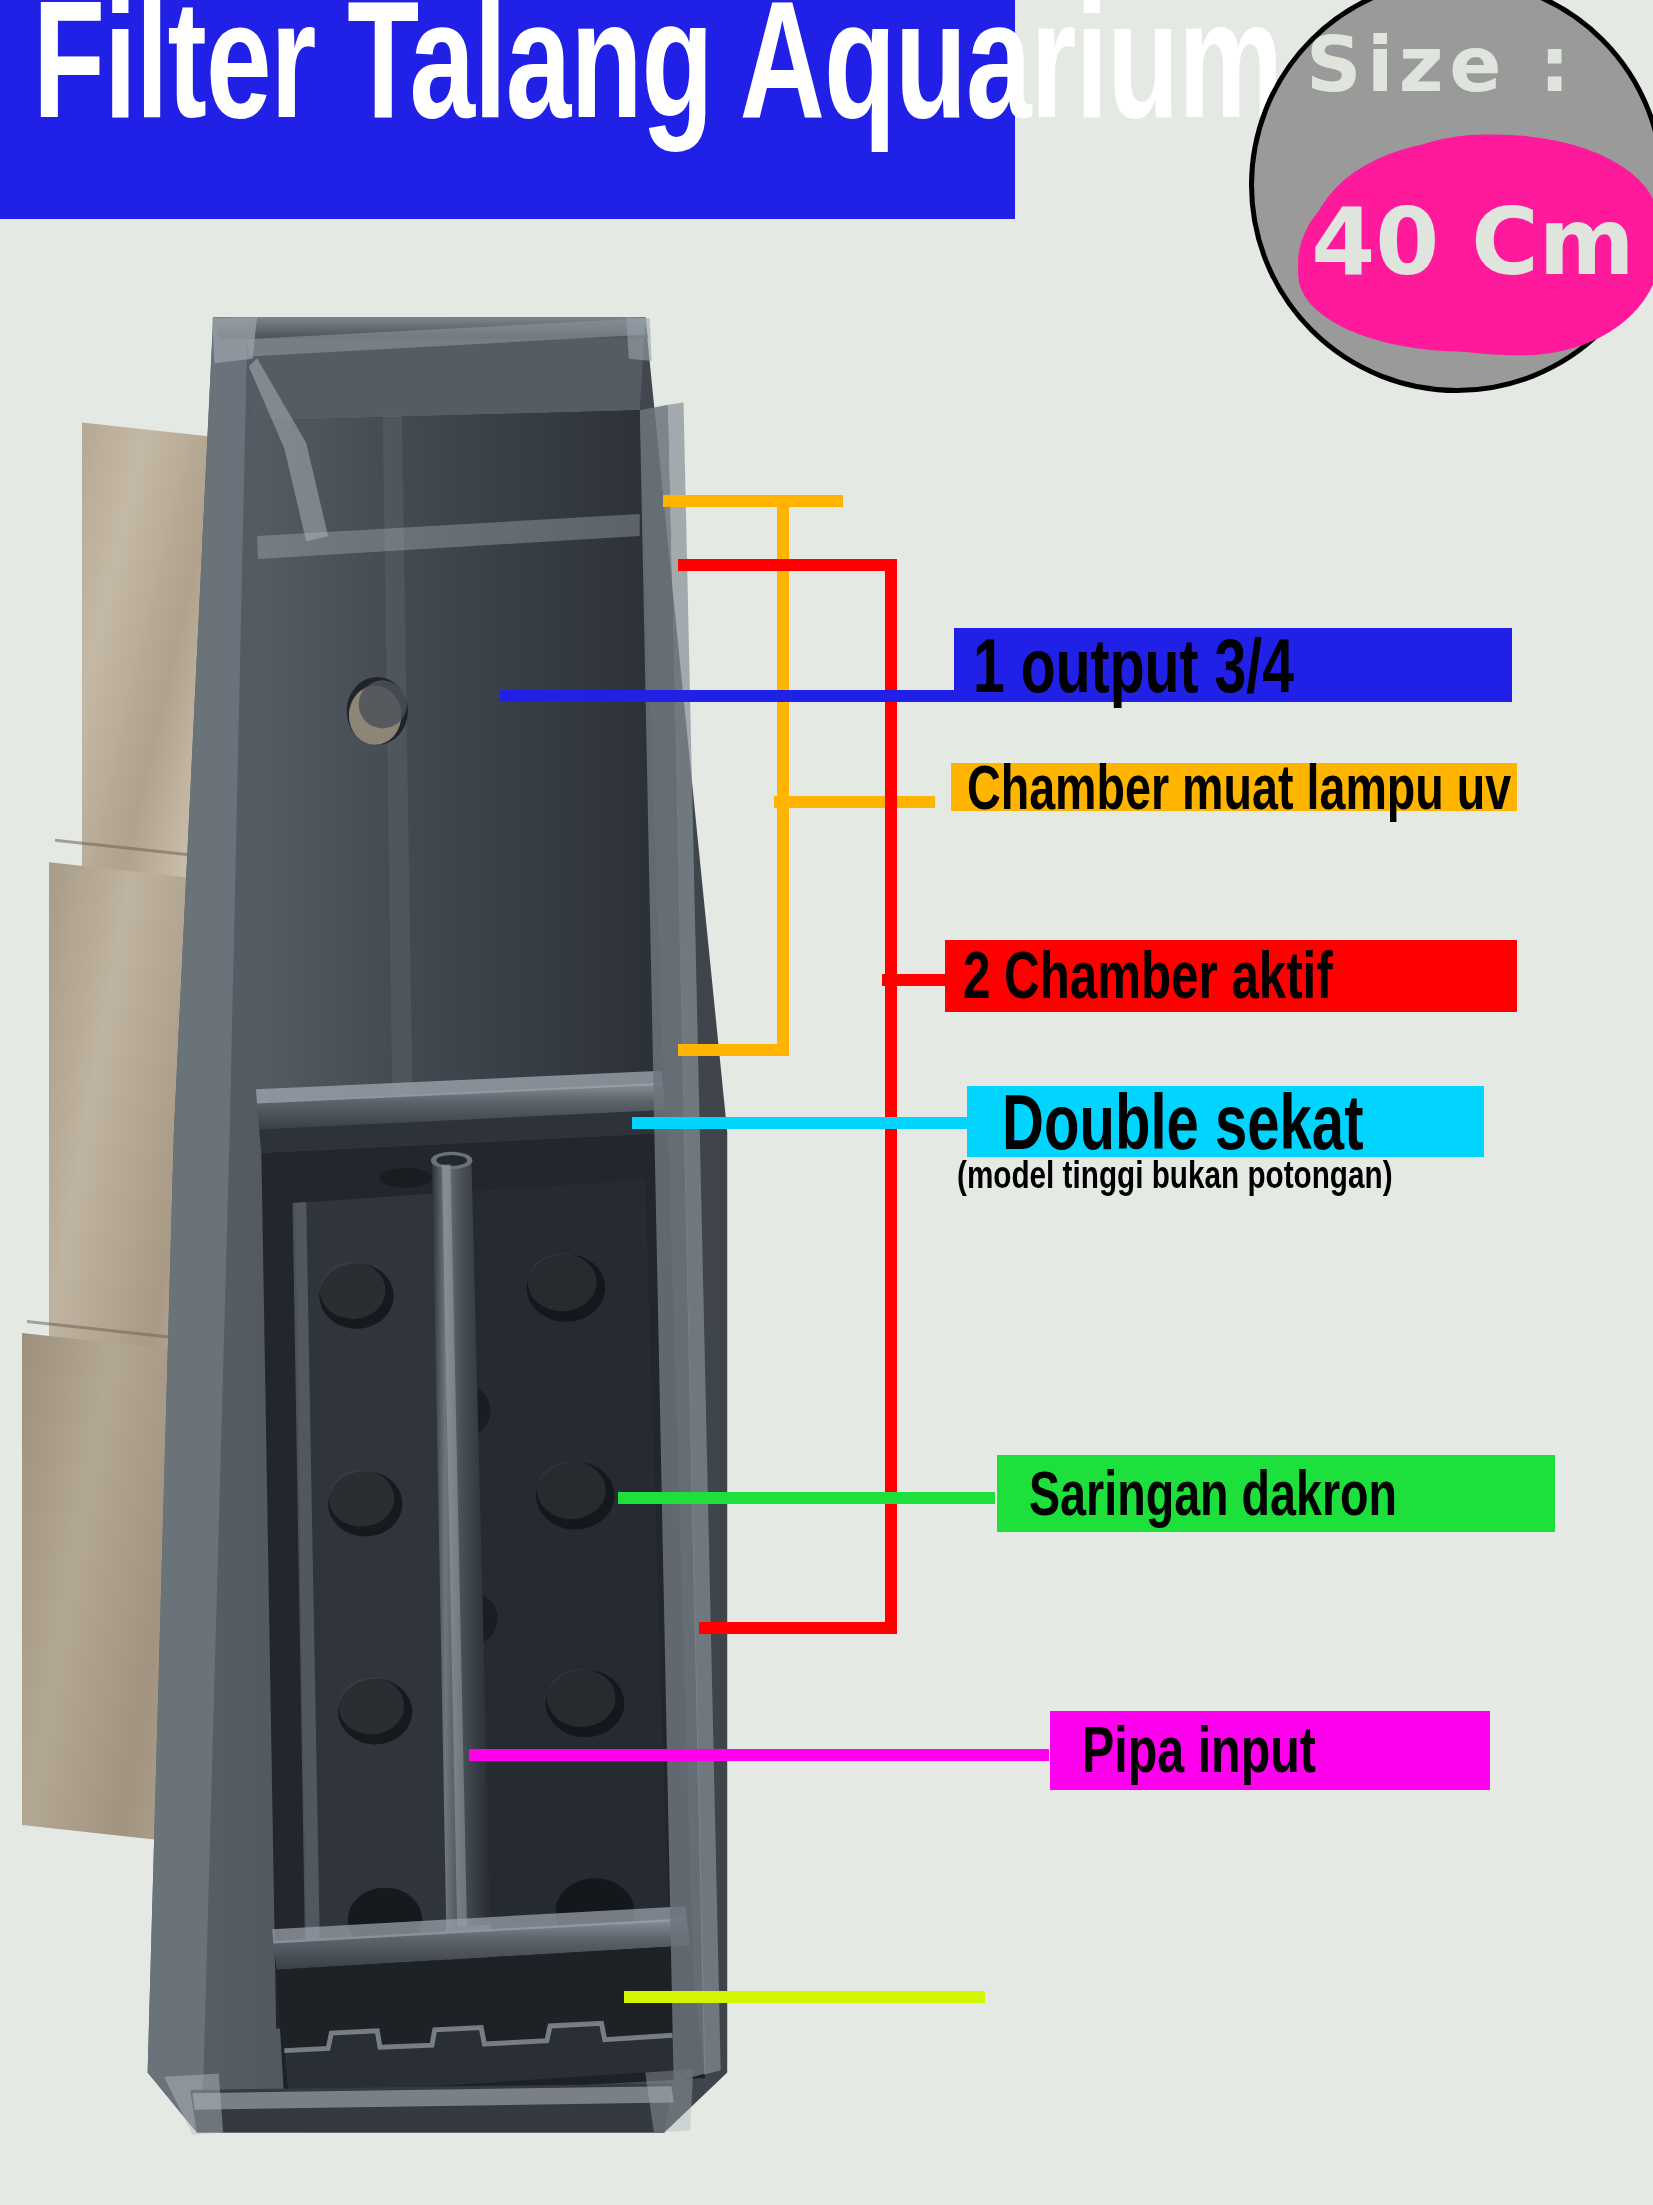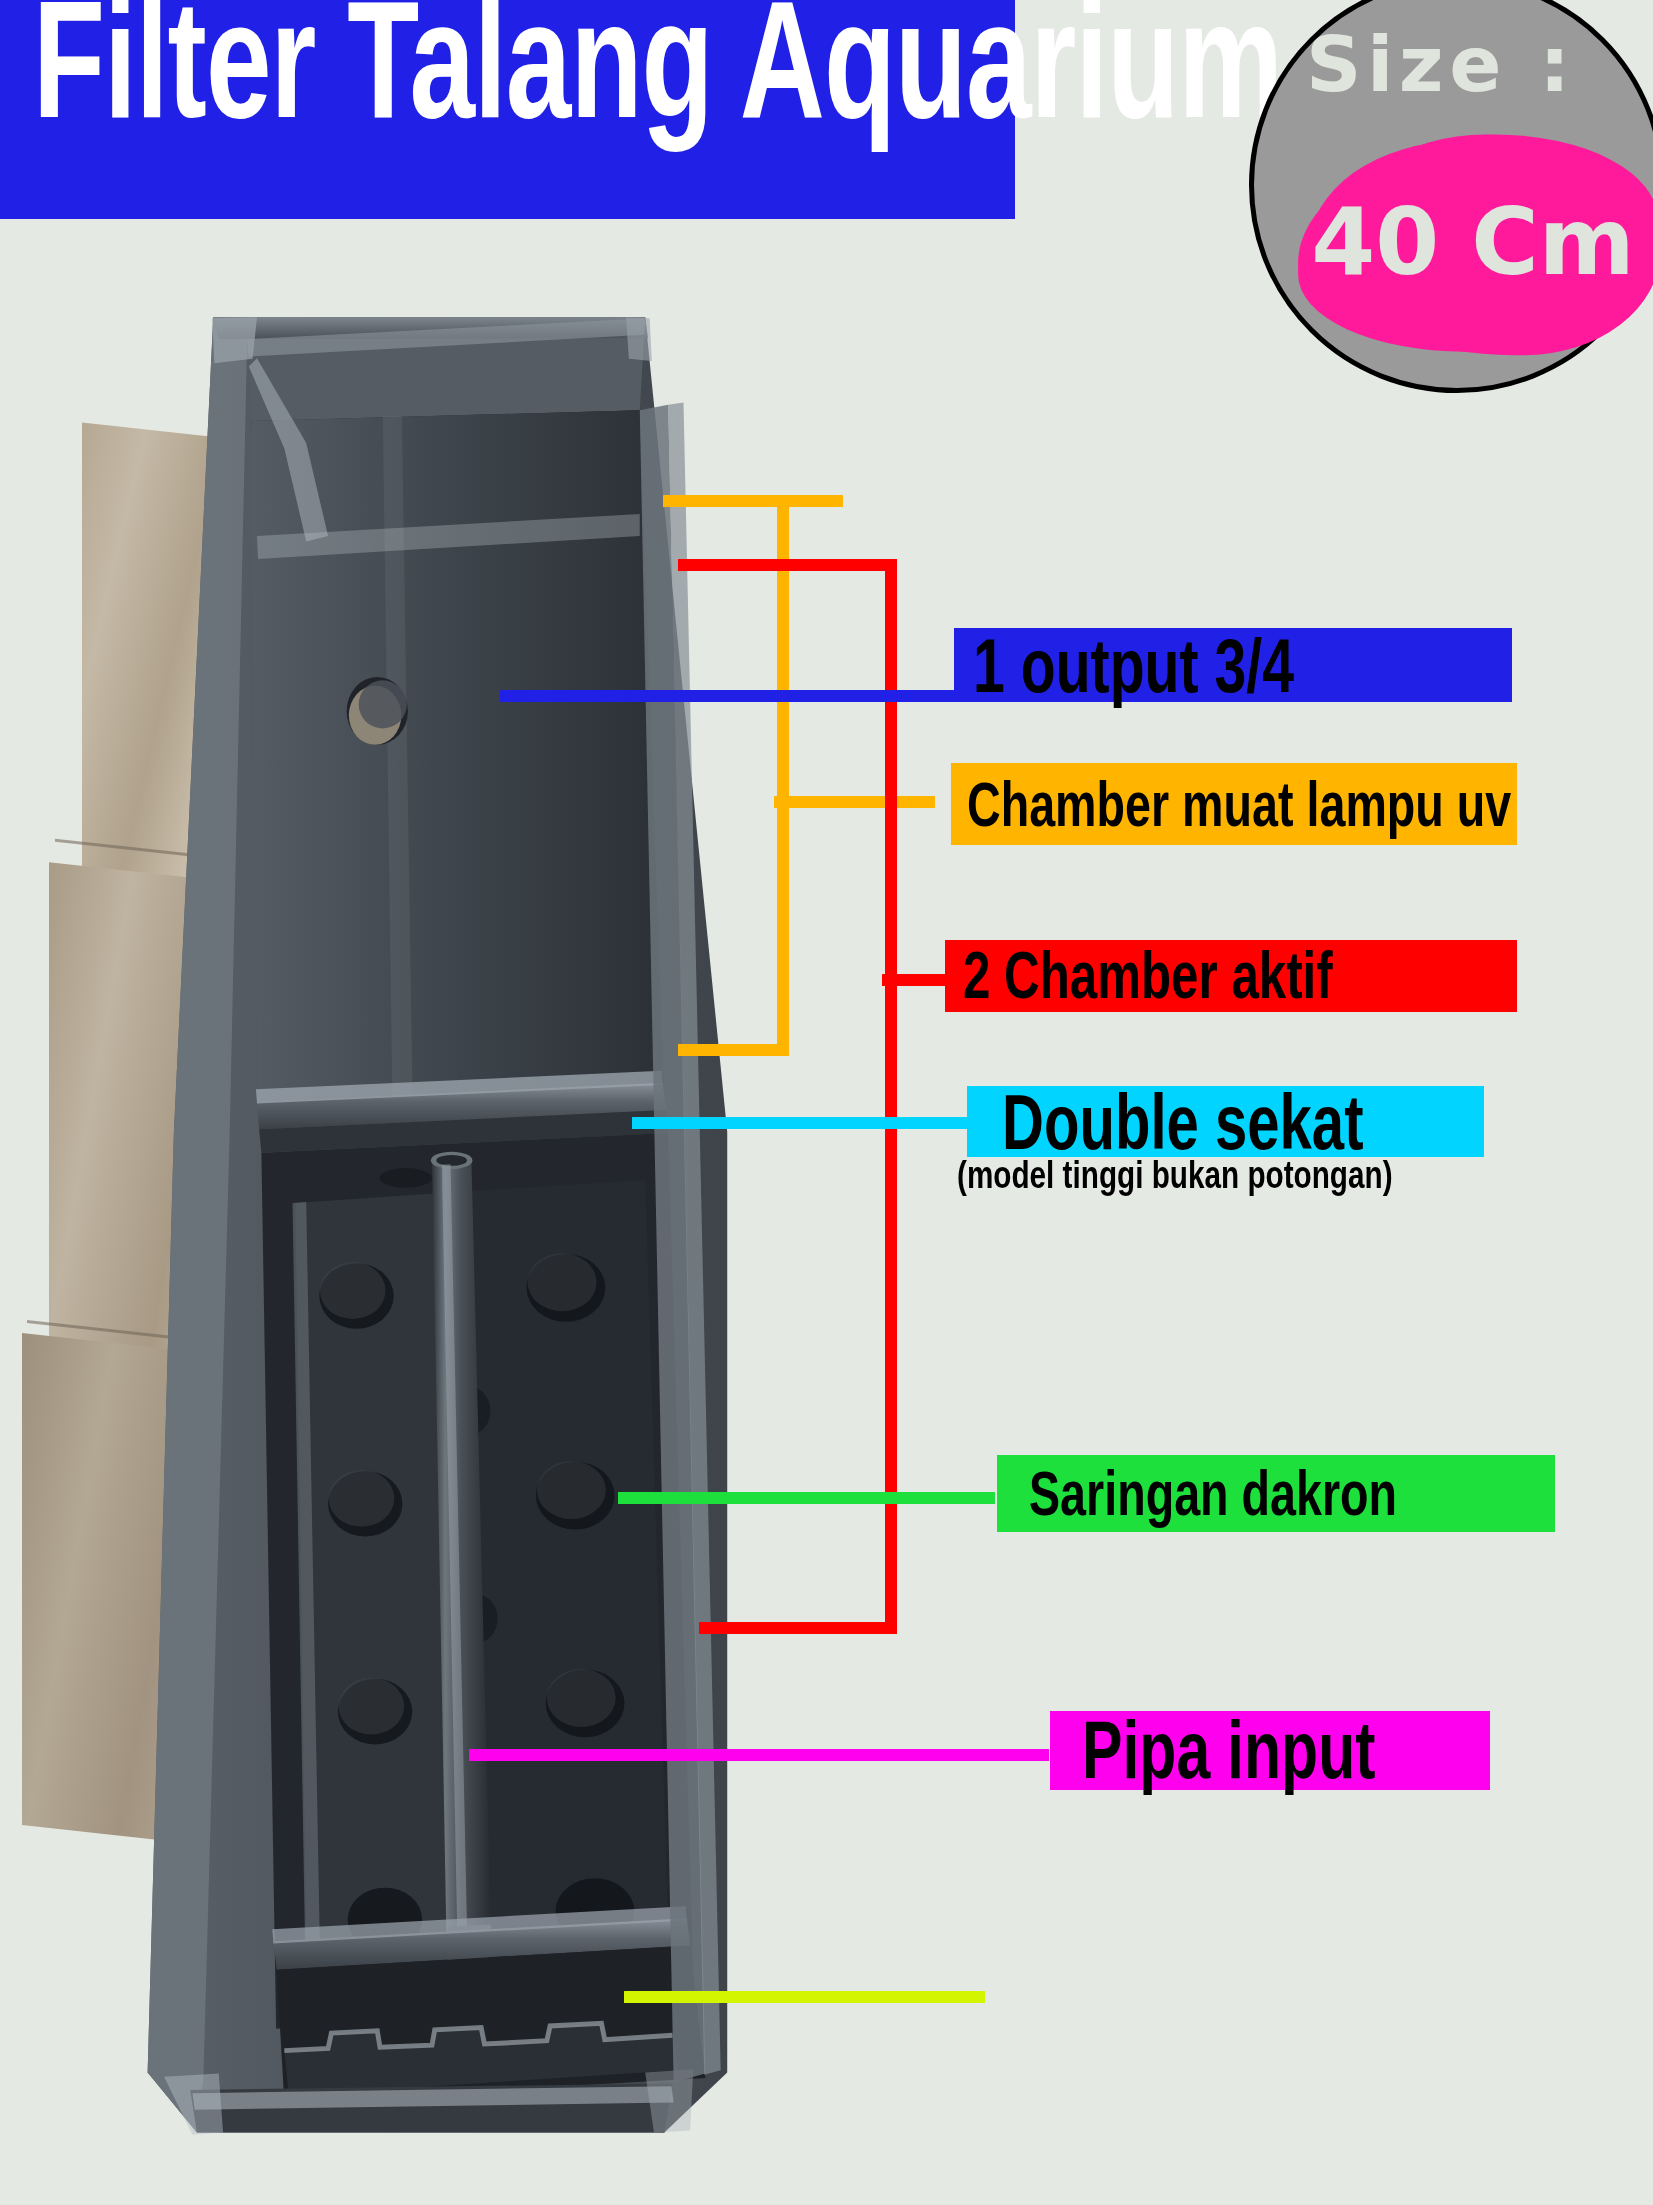--- a/index.html
+++ b/index.html
@@ -327,38 +327,38 @@
   <div class="lead lead-h" style="left:618px; top:1492px; width:377px; background:#1ee03c;"></div>
 
   <div class="lead lead-h" style="left:469px; top:1749px; width:580px; background:#ff00ef;"></div>
 
   <div class="lead lead-h" style="left:624px; top:1991px; width:361px; background:#d4f500;"></div>
 
   <div class="chip" style="left:954px; top:628px; width:558px; height:74px; background:#2020e6; font-size:65px; padding-left:18.6px;">
     <span>1 output 3/4</span>
   </div>
 
-  <div class="chip" style="left:951px; top:763px; width:566px; height:82px; background:#ffb400; font-size:53px; padding-left:16.4px;">
+  <div class="chip" style="left:951px; top:763px; width:566px; height:48px; background:#ffb400; font-size:53px; padding-left:16.4px;">
     <span>Chamber muat lampu uv</span>
   </div>
 
   <div class="chip" style="left:945px; top:940px; width:572px; height:72px; background:#ff0000; font-size:56px; padding-left:17.5px;">
     <span>2 Chamber aktif</span>
   </div>
 
   <div class="chip" style="left:967px; top:1086px; width:517px; height:71px; background:#00d4ff; font-size:66px; padding-left:35px;">
     <span>Double sekat</span>
   </div>
   <div class="subnote" style="left:957px; top:1158px; font-size:33px;text-decoration:underline;">
     <span>(model tinggi bukan potongan)</span>
   </div>
 
   <div class="chip" style="left:997px; top:1455px; width:558px; height:77px; background:#1ee03c; font-size:53px; padding-left:32px;">
     <span>Saringan dakron</span>
   </div>
 
-  <div class="chip" style="left:1050px; top:1711px; width:440px; height:79px; background:#ff00ef; font-size:69px; padding-left:32px;">
+  <div class="chip" style="left:1050px; top:1711px; width:440px; height:79px; background:#ff00ef; font-size:55px; padding-left:32px;">
     <span>Pipa input</span>
   </div>
 
 
 </div>
 
 
 </body></html>

